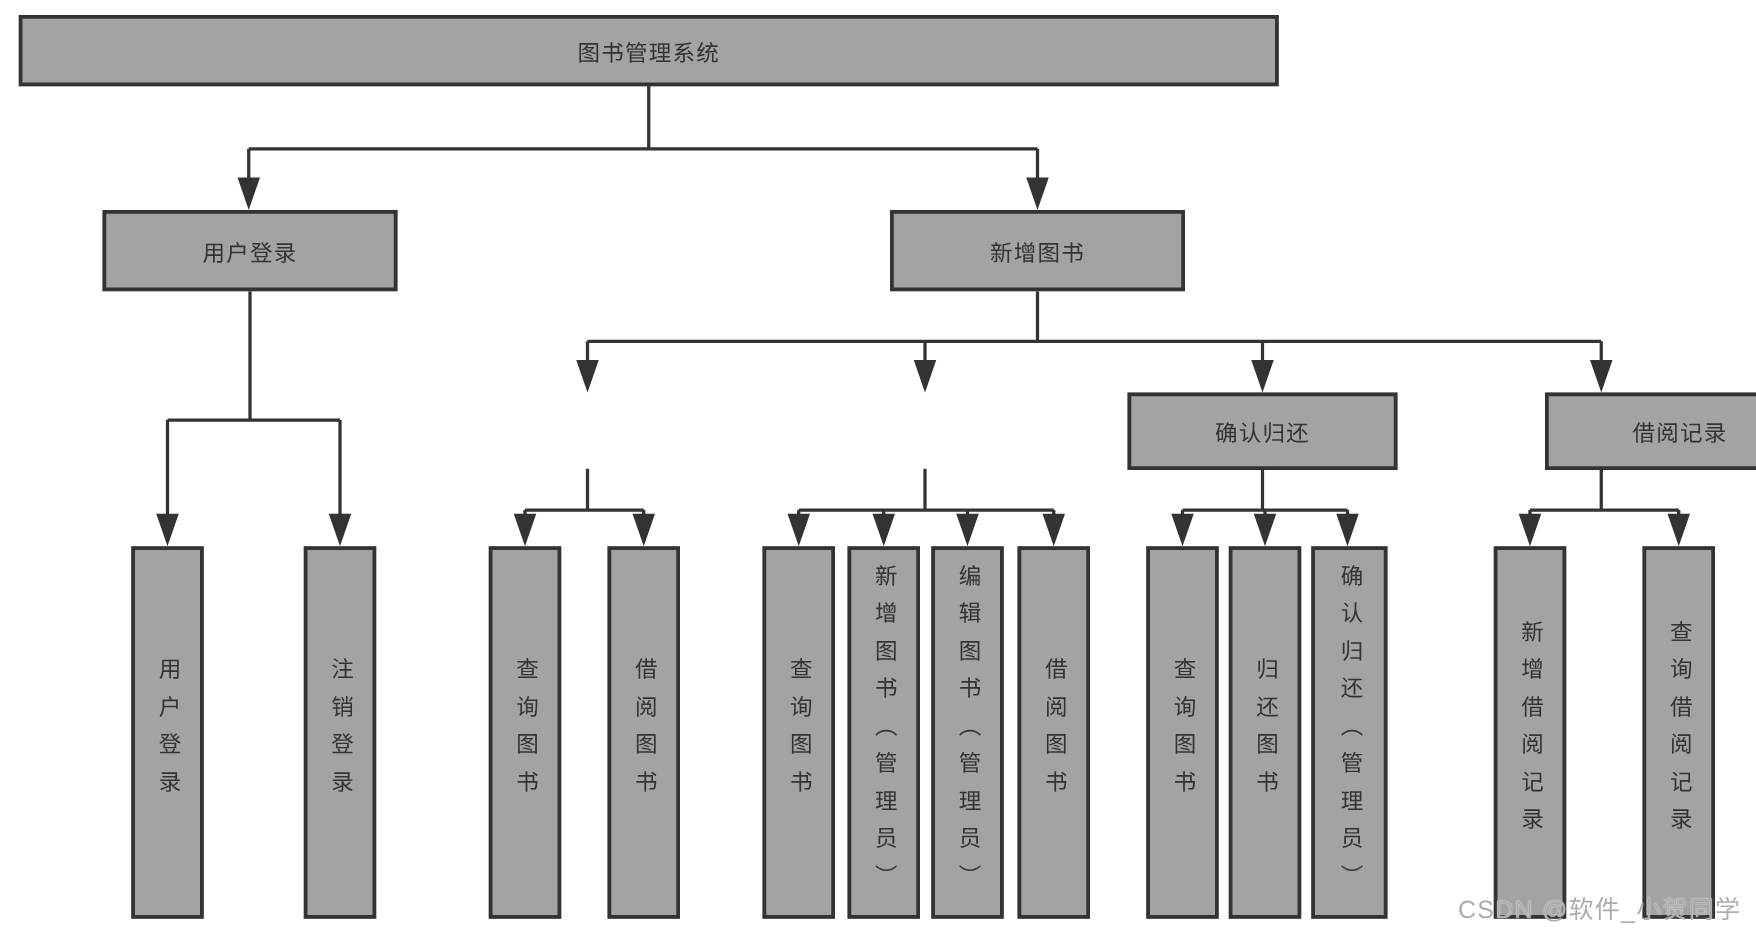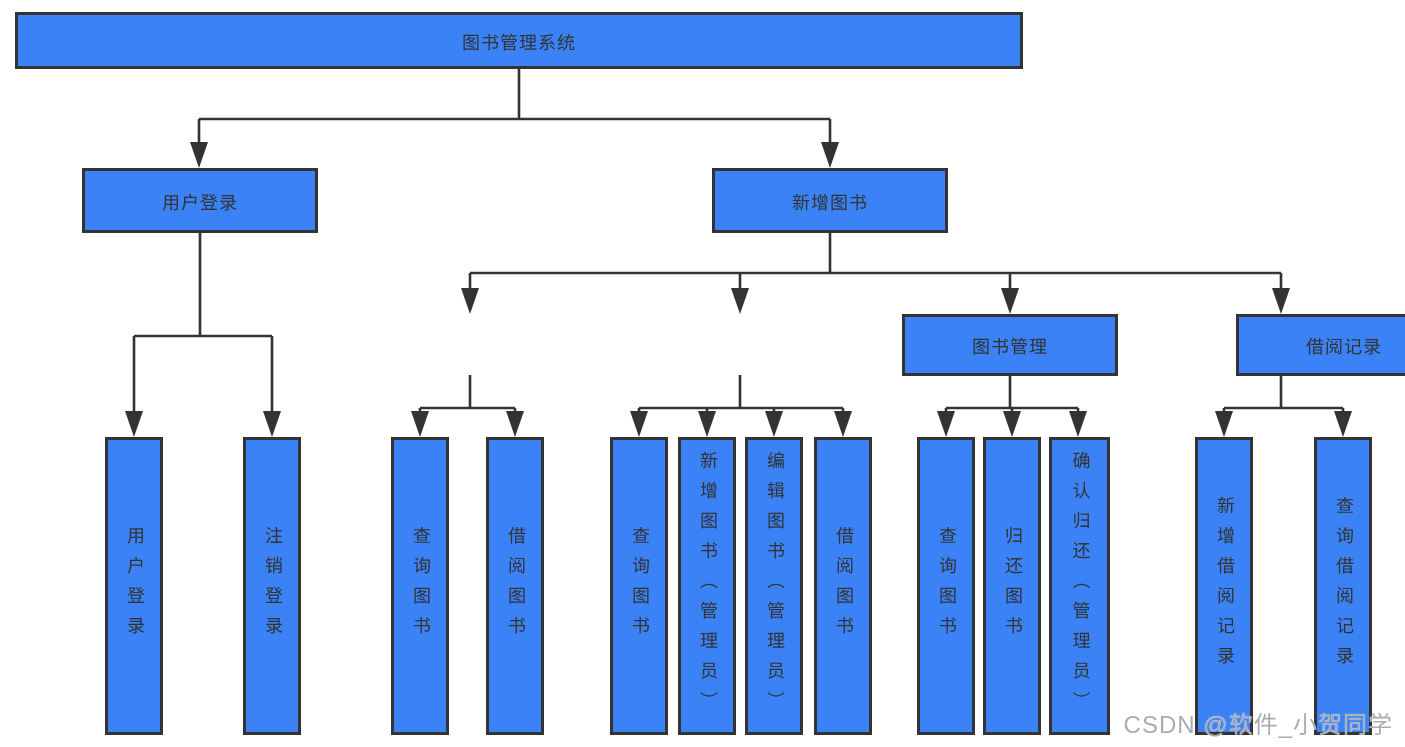--- a/index.html
+++ b/index.html
@@ -5,36 +5,36 @@
   html,body{margin:0;padding:0;}
   body{
     width:1405px;height:747px;background:#ffffff;
     font-family:"Liberation Sans","DejaVu Sans",sans-serif;
     position:relative;overflow:hidden;color:#333333;
   }
   .stage{position:absolute;inset:0;width:1405px;height:747px;}
   svg.wires{position:absolute;inset:0;pointer-events:none;}
   .node{
     position:absolute;box-sizing:border-box;
-    border:3px solid #333333;background:#3b82f6;
+    border:3px solid #333333;background:#a3a3a3;
     display:flex;align-items:center;justify-content:center;
     font-size:18px;color:#333333;letter-spacing:1px;
   }
   .root{left:15px;top:12px;width:1008px;height:57px;}
   .lvl2{top:168px;width:236px;height:65px;}
   .lvl3{top:314px;width:216px;height:62px;}
   .leaf{top:437px;width:58px;height:298px;}
   .leaf .vtext{
     writing-mode:vertical-rl;
     font-size:18px;letter-spacing:12px;line-height:1;
     white-space:nowrap;
   }
   .watermark{
     position:absolute;right:12px;bottom:7px;
-    font-size:24px;color:#a9adb2;letter-spacing:1px;
+    font-size:20px;color:#a9adb2;letter-spacing:1px;
     text-shadow:0 0 1px #ffffff;
   }
 </style>
 </head>
 <body>
 
 <div class="stage">
 
   <svg class="wires" width="1405" height="747" viewBox="0 0 1405 747" aria-hidden="true">
     <g stroke="#333333" stroke-width="2.6" fill="none">
@@ -74,21 +74,21 @@
   </div>
 
   <div class="node lvl2" style="left:82px">
     <span>用户登录</span>
   </div>
   <div class="node lvl2" style="left:712px">
     <span>新增图书</span>
   </div>
 
   <div class="node lvl3" style="left:902px">
-    <span>图书管理</span>
+    <span>确认归还</span>
   </div>
   <div class="node lvl3" style="left:1236px">
     <span>借阅记录</span>
   </div>
 
   <div class="node leaf" style="left:105px">
     <span class="vtext">用户登录</span>
   </div>
   <div class="node leaf" style="left:243px">
     <span class="vtext">注销登录</span>

